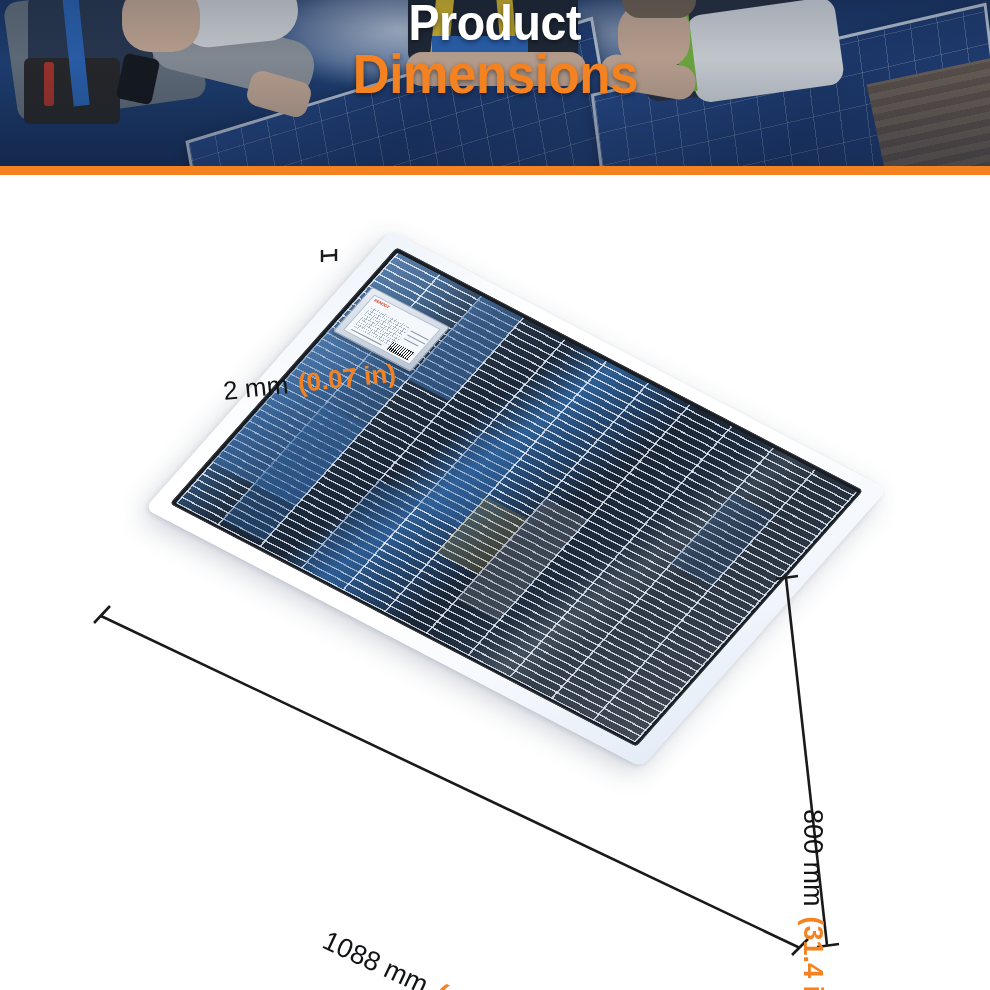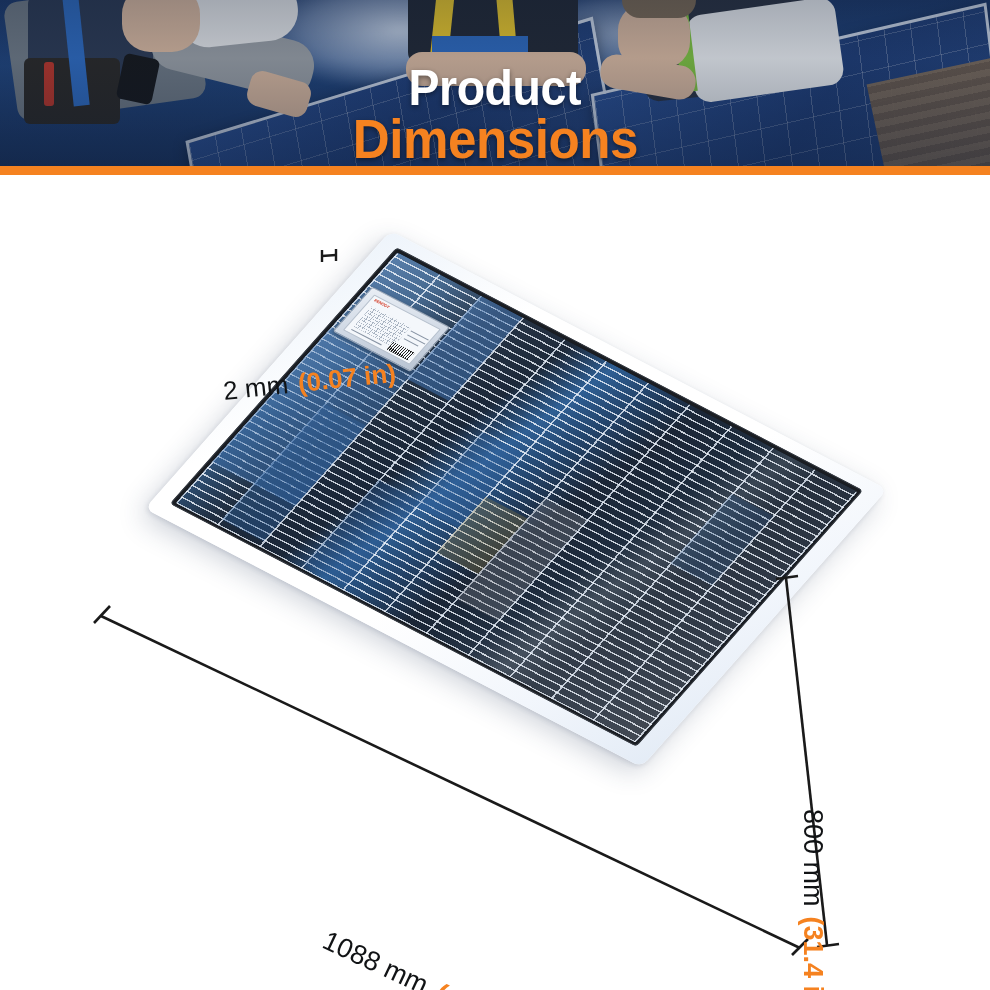--- a/index.html
+++ b/index.html
@@ -69,21 +69,21 @@
         rgba(10,22,45,.30) 0%,
         rgba(10,22,45,.18) 35%,
         rgba(10,22,45,.42) 100%);
   }
   #banner-title {
     position: absolute;
     left: 0; top: 0; width: 990px; height: 166px;
     display: flex;
     flex-direction: column;
     align-items: center;
-    justify-content: flex-end;
+    justify-content: flex-start;
     line-height: .94;
     text-align: center;
   }
   .ttl {
     font-family: "Liberation Sans", sans-serif;
     font-weight: bold;
     font-size: 50px;
     letter-spacing: -0.5px;
     transform: scaleX(.93);
     text-shadow: 0 2px 6px rgba(0,0,0,.45);

